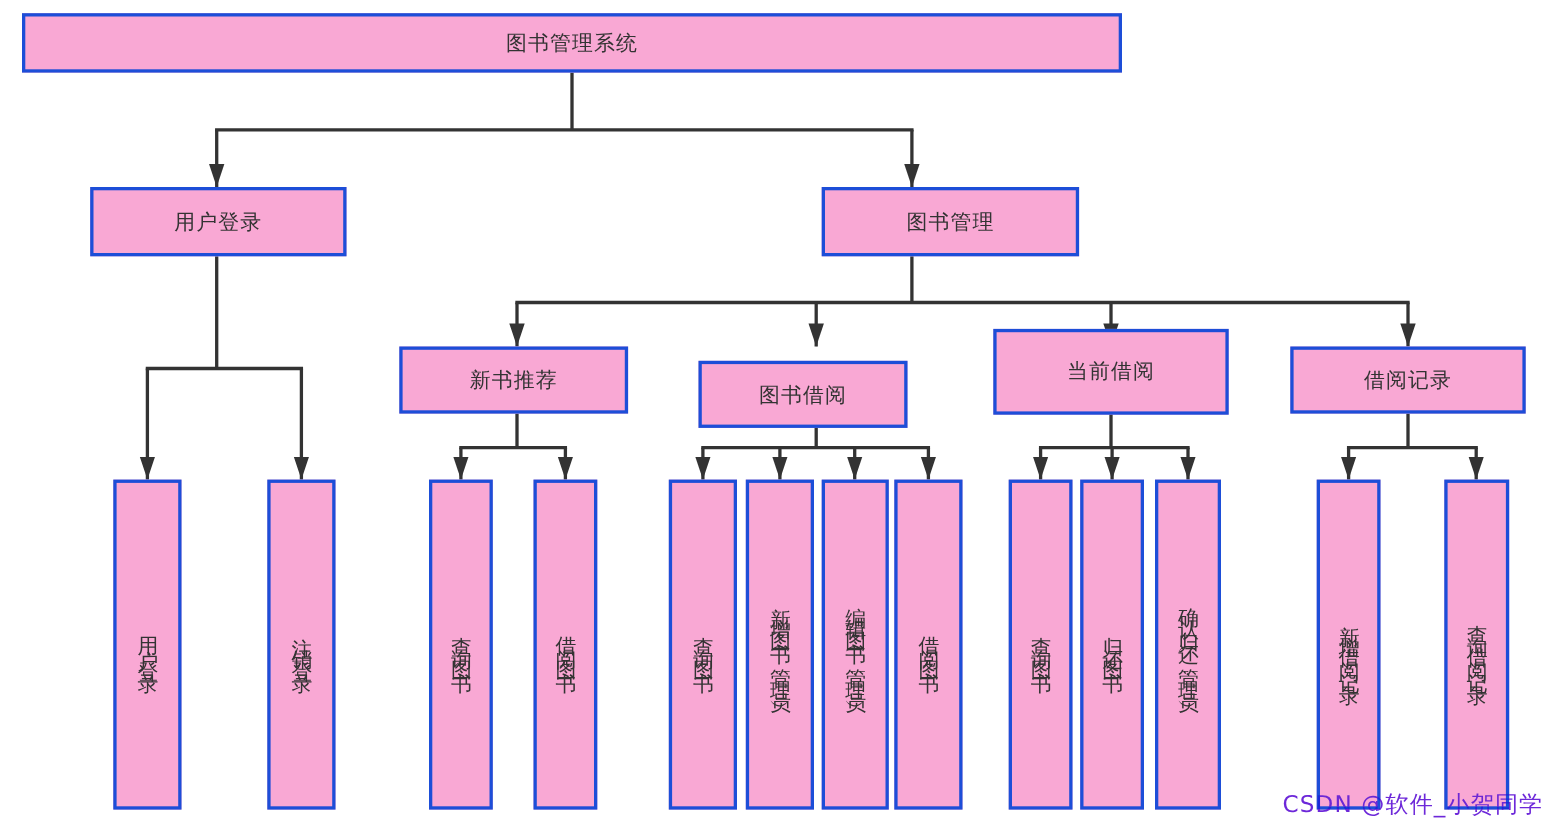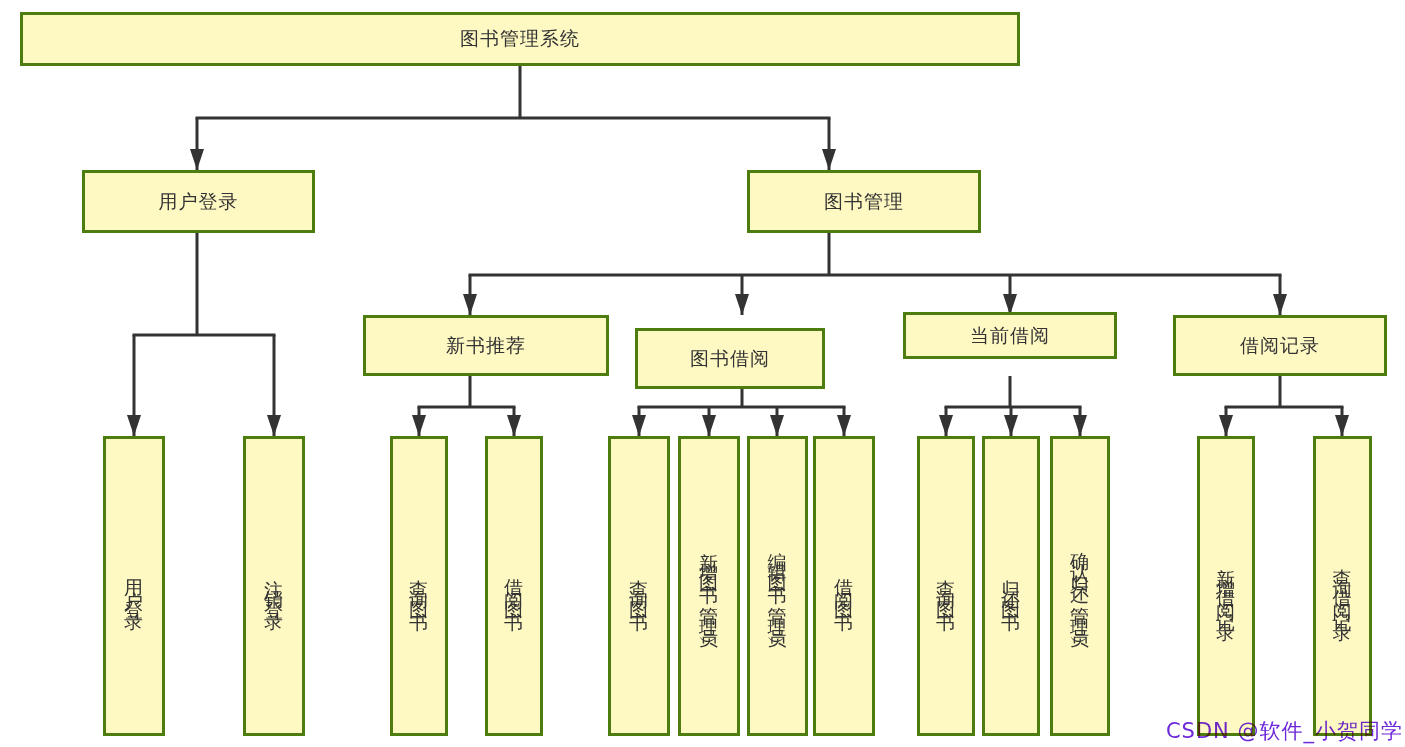--- a/index.html
+++ b/index.html
@@ -22,22 +22,22 @@
   }
   svg.wires {
     position: absolute;
     left: 0;
     top: 0;
     pointer-events: none;
   }
   .box {
     position: absolute;
     box-sizing: border-box;
-    border: 3px solid #4d7c0f;
-    background: #fef9c3;
+    border: 3px solid #1d4ed8;
+    background: #f9a8d4;
     display: flex;
     align-items: center;
     justify-content: center;
     color: #333333;
     text-align: center;
   }
   .h-label {
     font-size: 19px;
     letter-spacing: 1px;
     white-space: nowrap;
@@ -116,27 +116,27 @@
     <span class="h-label">图书管理系统</span>
   </div>
 
   <div class="box" style="left:82px; top:170px; width:233px; height:63px;">
     <span class="h-label">用户登录</span>
   </div>
   <div class="box" style="left:747px; top:170px; width:234px; height:63px;">
     <span class="h-label">图书管理</span>
   </div>
 
-  <div class="box" style="left:363px; top:315px; width:246px; height:61px;">
+  <div class="box" style="left:363px; top:315px; width:208px; height:61px;">
     <span class="h-label">新书推荐</span>
   </div>
   <div class="box" style="left:635px; top:328px; width:190px; height:61px;">
     <span class="h-label">图书借阅</span>
   </div>
-  <div class="box" style="left:903px; top:312px; width:214px; height:47px;">
+  <div class="box" style="left:903px; top:299px; width:214px; height:78px;">
     <span class="h-label">当前借阅</span>
   </div>
   <div class="box" style="left:1173px; top:315px; width:214px; height:61px;">
     <span class="h-label">借阅记录</span>
   </div>
 
   <div class="box" style="left:103px; top:436px; width:62px; height:300px;">
     <span class="v-label">用户登录</span>
   </div>
   <div class="box" style="left:243px; top:436px; width:62px; height:300px;">

